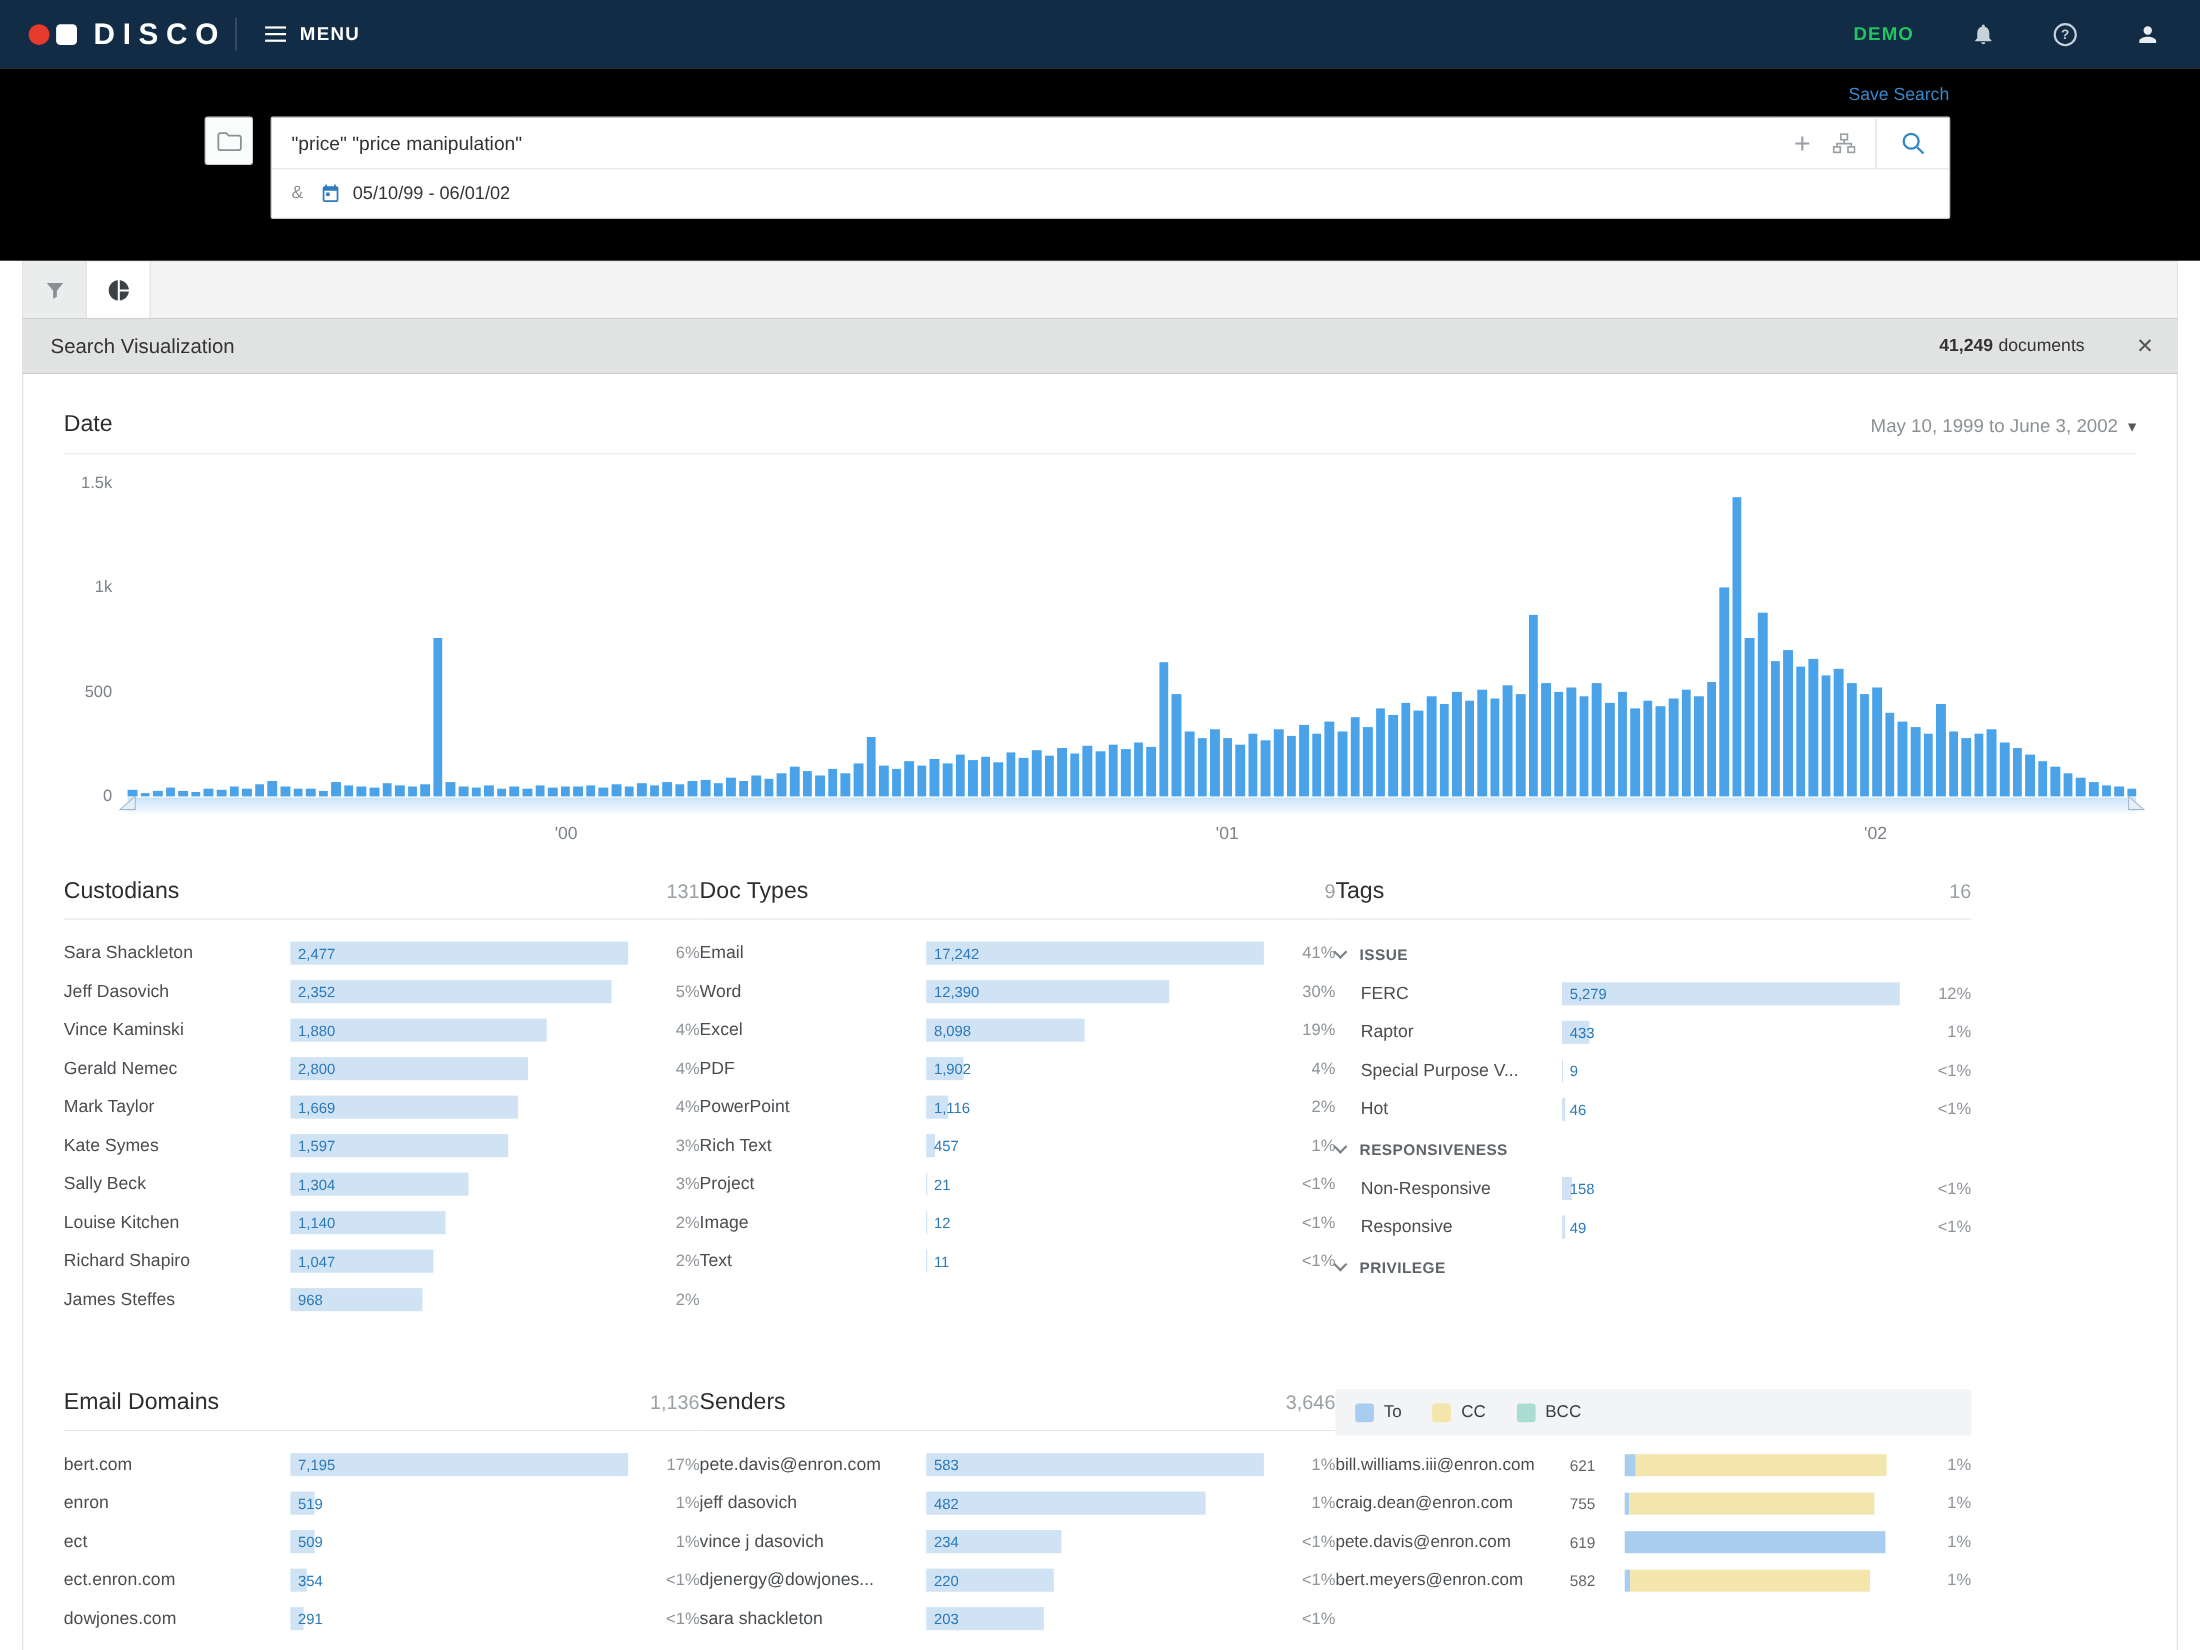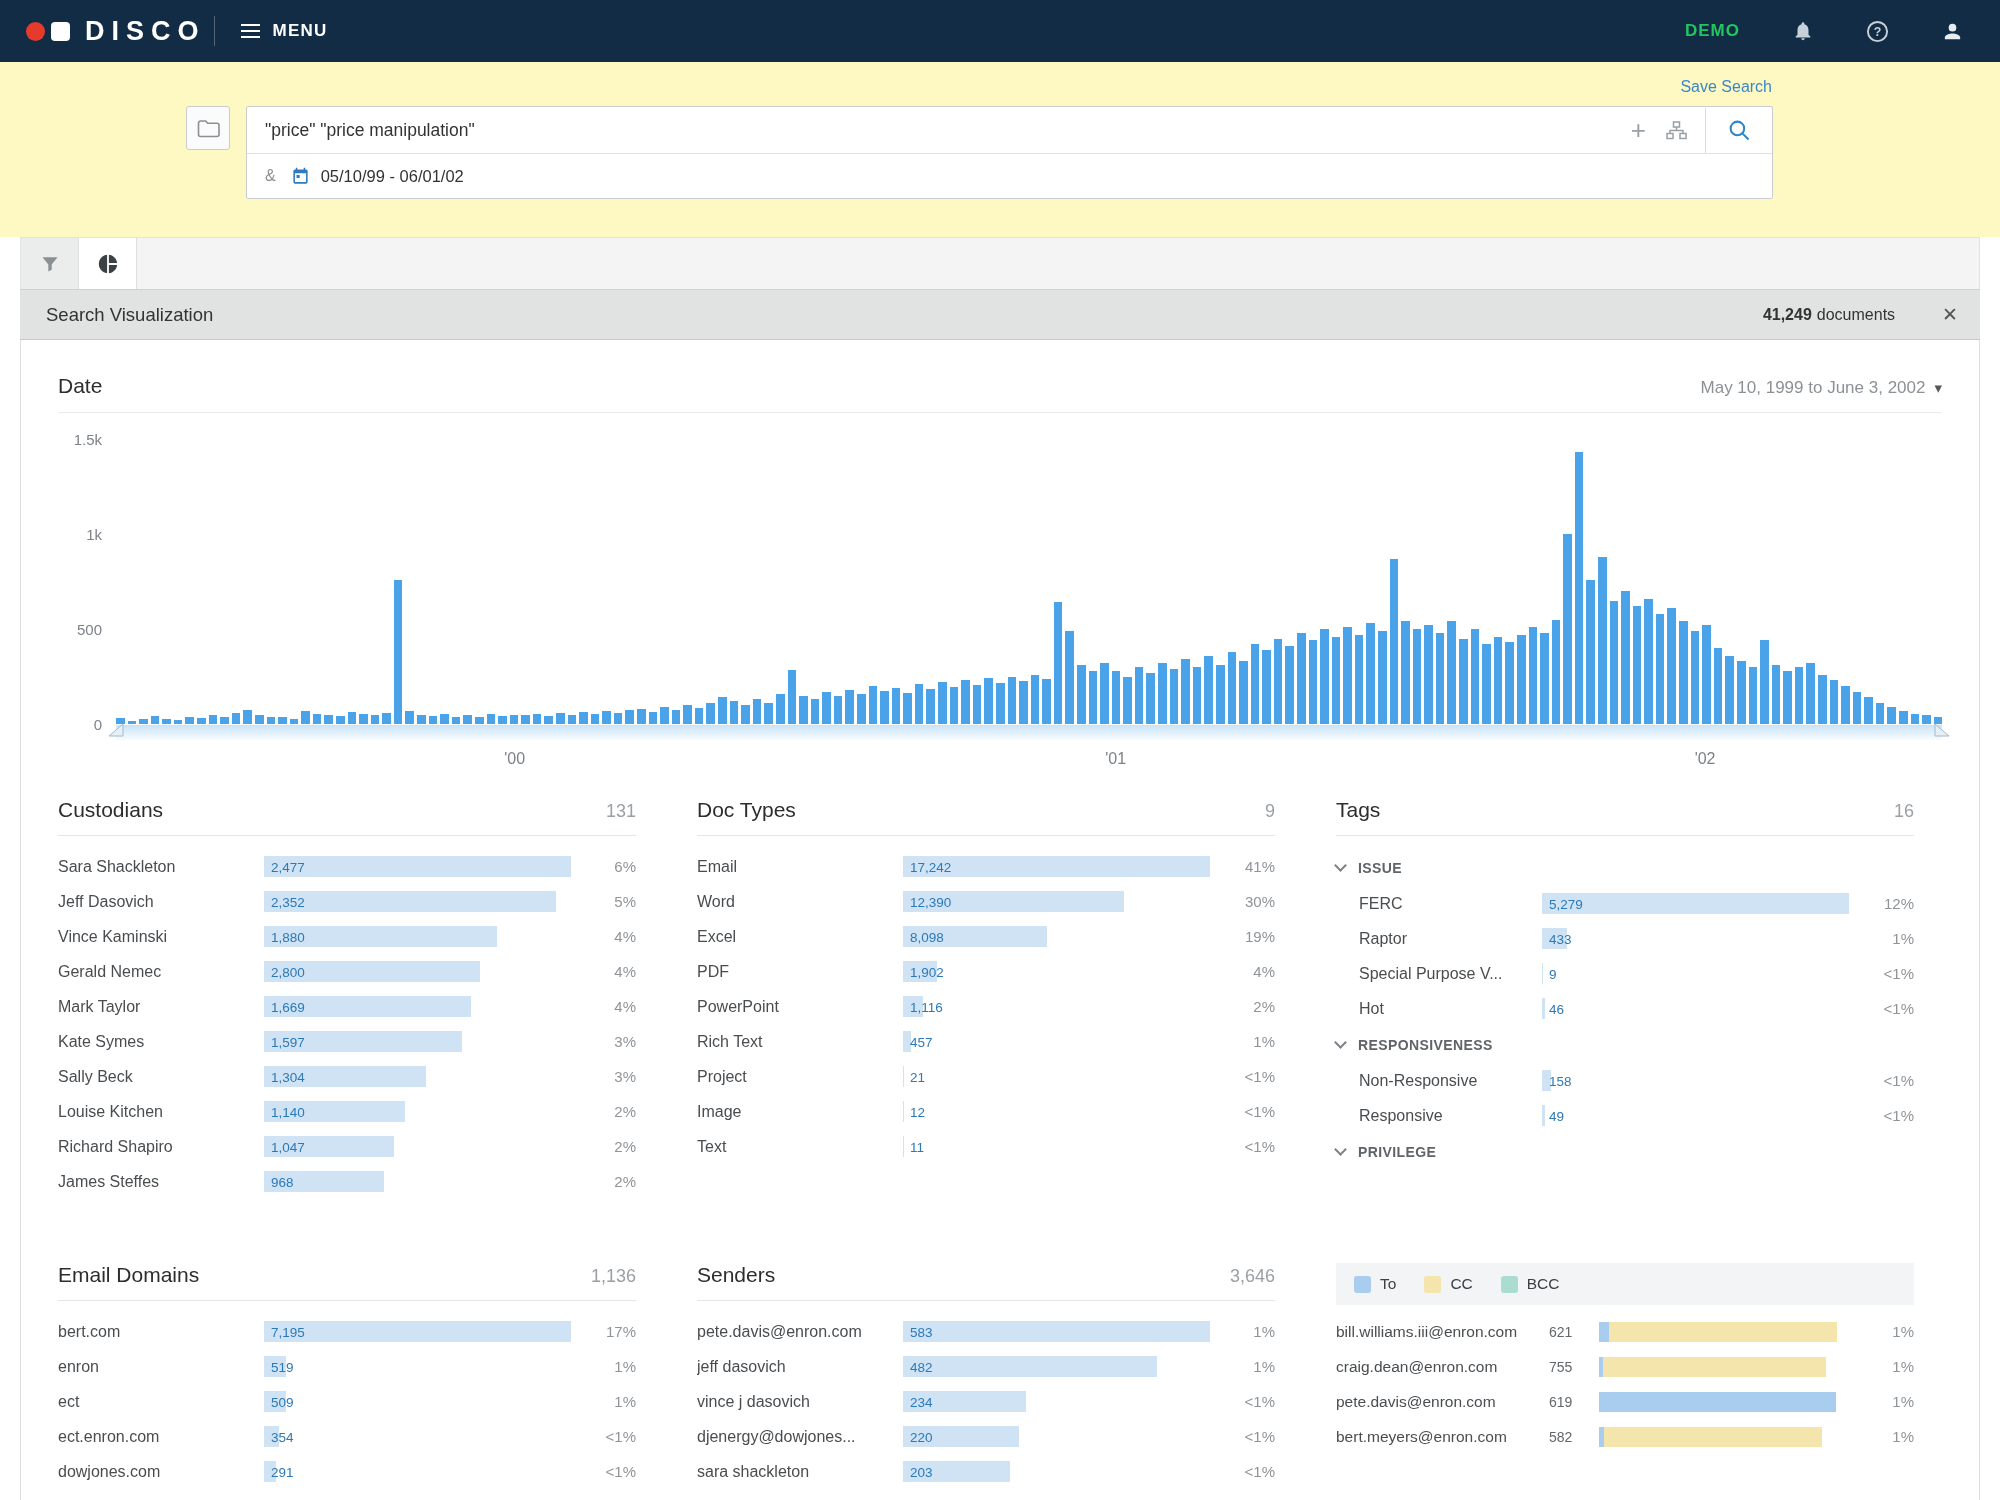--- a/index.html
+++ b/index.html
@@ -16,21 +16,21 @@
   .logo-text { color: #fff; font-size: 27px; font-weight: bold; letter-spacing: 7px; margin-left: 15px; }
   .nav-divider { width: 1px; height: 30px; background: rgba(255,255,255,.28); margin: 0 26px 0 8px; }
   .menu-btn { display: flex; align-items: center; gap: 13px; background: none; border: none; color: #fff; font-size: 17px; font-weight: bold; letter-spacing: 1.2px; cursor: pointer; }
   .hamburger { display: flex; flex-direction: column; gap: 3.5px; }
   .hamburger i { display: block; width: 19px; height: 2.5px; background: #fff; }
   .nav-right { display: flex; align-items: center; gap: 52px; }
   .demo-label { color: #22c55e; font-size: 17px; font-weight: bold; letter-spacing: 1px; cursor: pointer; }
   .nav-icon { background: none; border: none; cursor: pointer; display: flex; align-items: center; }
 
   
-  .search-area { background: #fef9c3; height: 175px; position: relative; }
+  .search-area { background: #000000; height: 175px; position: relative; }
   .save-search { position: absolute; top: 16px; right: 228px; color: var(--link-blue, #3a87c8); font-size: 16px; text-decoration: none; cursor: pointer; }
   .search-row { display: flex; align-items: flex-start; gap: 16px; margin-left: 186px; padding-top: 44px; }
   .folder-btn { width: 44px; height: 44px; background: #fafbfb; border: 1px solid #c9cdd0; border-radius: 3px; display: flex; align-items: center; justify-content: center; cursor: pointer; }
   .search-box { width: 1527px; background: #fff; border: 1px solid #c9cdd0; border-radius: 2px; }
   .query-row { height: 46px; display: flex; align-items: center; padding-left: 18px; }
   .query-text { flex: 1; font-size: 17.5px; color: #333; white-space: nowrap; overflow: hidden; }
   .icon-btn { background: none; border: none; display: flex; align-items: center; padding: 0 10px; cursor: pointer; color: #9aa0a5; }
   .plus-btn { font-size: 26px; line-height: 1; color: #9aa0a5; }
   .vdiv { width: 1px; height: 45px; background: #d8dadc; margin-left: 8px; }
   .search-btn { width: 66px; height: 45px; background: none; border: none; display: flex; align-items: center; justify-content: center; cursor: pointer; }
@@ -63,21 +63,21 @@
   .hbar { flex: 1 1 0; margin-right: 3px; background: var(--hist-bar, #4aa2e8); min-height: 2px; }
   .hbar:last-child { margin-right: 0; }
   .brush { position: relative; height: 15px; background: linear-gradient(to bottom, rgba(74,162,232,.30), rgba(74,162,232,.03)); margin-top: 1px; }
   .handle { position: absolute; top: -2px; }
   .handle-left { left: -9px; }
   .handle-right { right: -9px; }
   .x-labels { position: relative; height: 36px; }
   .xlab { position: absolute; top: 10px; transform: translateX(-50%); font-size: 16px; color: #7d8288; }
 
   
-  .facet-grid { display: grid; grid-template-columns: repeat(3, 578px); column-gap: 61px; }
+  .facet-grid { display: grid; grid-template-columns: repeat(3, 578px); }
   .row1 { margin-top: 22px; }
   .row2 { margin-top: 64px; }
   .facet-header { display: flex; justify-content: space-between; align-items: baseline; padding-bottom: 13px; border-bottom: 1px solid #e5e5e5; margin-bottom: 13px; }
   .facet-title { font-size: 21px; color: #2d2d2d; }
   .facet-count { font-size: 18px; color: #9aa0a5; }
   .f-row { display: flex; align-items: center; height: 35px; cursor: pointer; }
   .f-label { width: 206px; font-size: 16px; color: #4a4d50; white-space: nowrap; overflow: hidden; padding-right: 10px; flex-shrink: 0; }
   .f-track { width: 307px; height: 21px; position: relative; flex-shrink: 0; }
   .f-bar { position: absolute; left: 0; top: 0; bottom: 0; background: var(--facet-bar, #cfe3f5); }
   .f-value { position: absolute; left: 7px; top: 50%; transform: translateY(-50%); font-size: 13.5px; color: var(--facet-val, #2c79b8); white-space: nowrap; }

